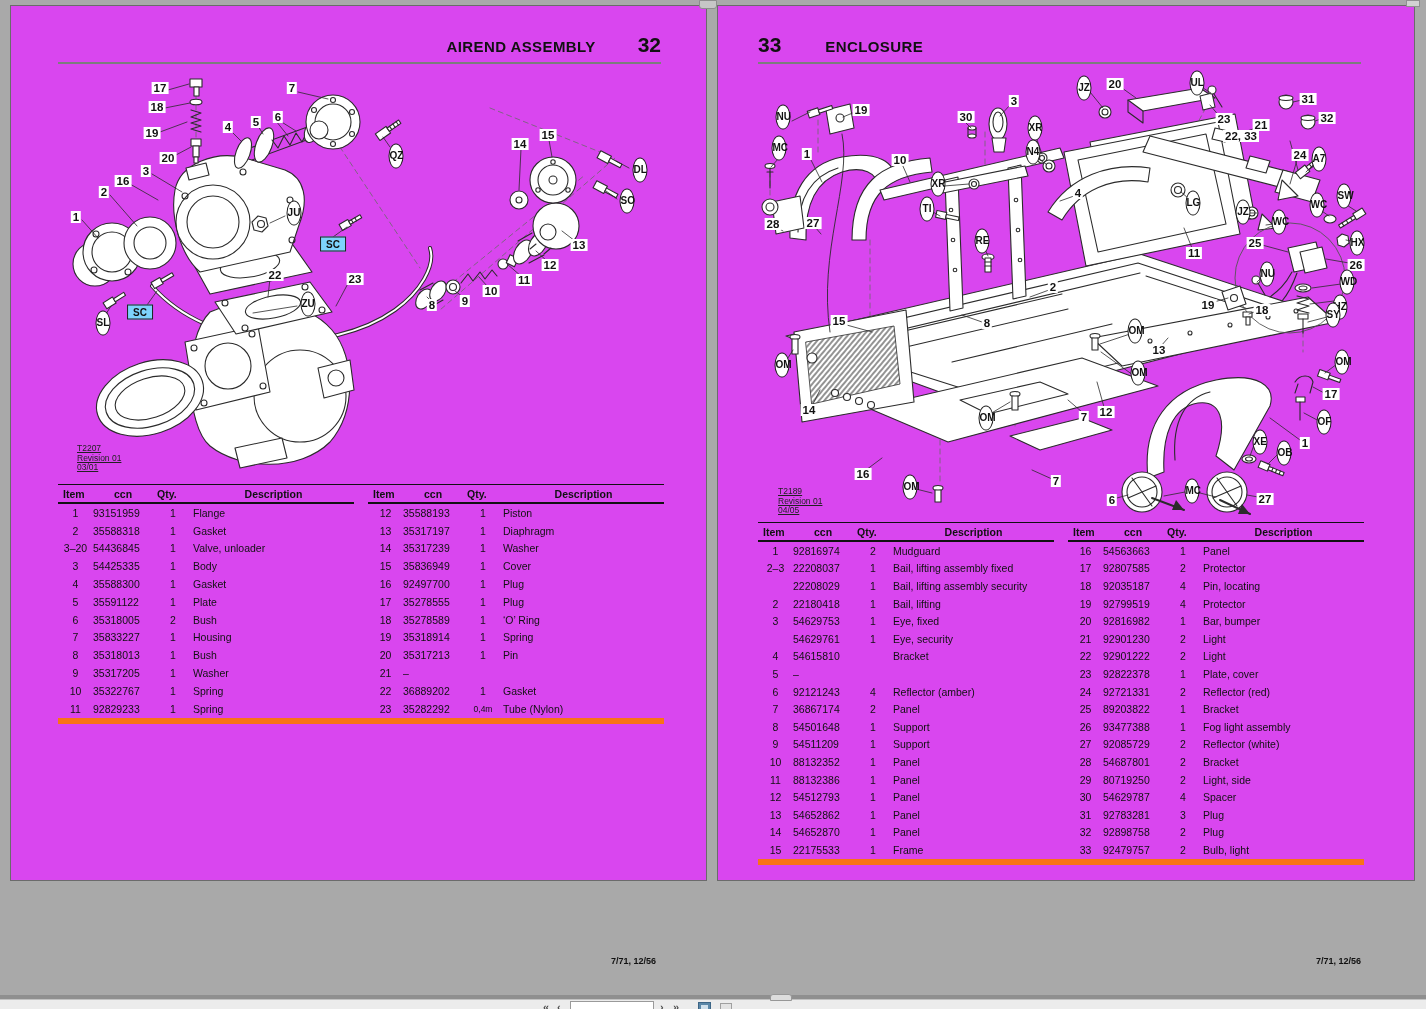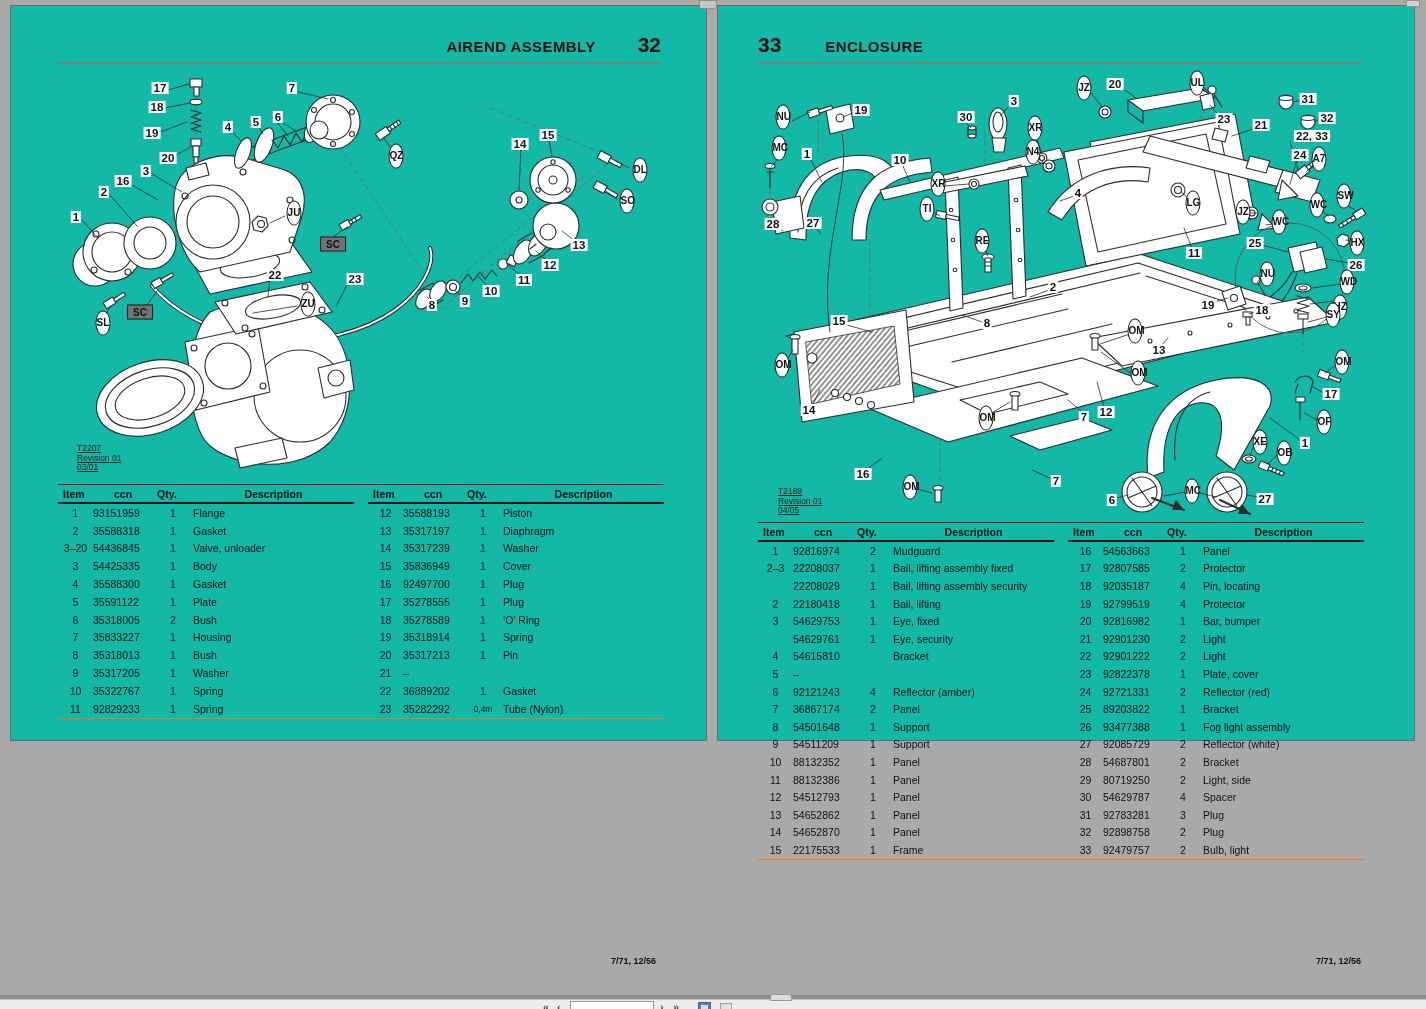--- a/index.html
+++ b/index.html
@@ -1,49 +1,49 @@
 <!DOCTYPE html>
 <html><head>
 <meta charset="utf-8">
 <style>
   html,body{margin:0;padding:0;}
   body{width:1426px;height:1009px;position:relative;overflow:hidden;
        background:#a9a9a9;font-family:"Liberation Sans",sans-serif;color:#111;}
-  .page{position:absolute;top:5px;height:736px;background:#14b8a6;border:1px solid #6b6b6b;box-sizing:border-box;}
+  .page{position:absolute;top:5px;height:876px;background:#d946ef;border:1px solid #6b6b6b;box-sizing:border-box;}
   #page-left{left:10px;width:697px;}
   #page-right{left:717px;width:698px;}
   
   .hdr{position:absolute;top:27px;display:flex;align-items:baseline;}
   .hdr .t{font-weight:bold;font-size:15px;letter-spacing:.4px;}
   .hdr .n{font-weight:bold;font-size:21px;}
   .hdr-rule{position:absolute;height:2px;background:#7d7d7d;}
   
   .figcode{position:absolute;font-size:8.5px;line-height:9.5px;color:#222;text-decoration:underline;}
   
   .pfoot{position:absolute;font-size:9px;font-weight:bold;text-align:right;}
   
-  .ptable{position:absolute;width:606px;border-top:1.5px solid #111;border-bottom:1px solid #f97316;display:flex;gap:14px;}
+  .ptable{position:absolute;width:606px;border-top:1.5px solid #111;border-bottom:6px solid #f97316;display:flex;gap:14px;}
   .ptable table{border-collapse:collapse;table-layout:fixed;width:296px;}
   .ptable th{font-size:10.5px;font-weight:bold;text-align:center;padding:3px 0 2px 0;border-bottom:2px solid #111;}
   .ptable td{font-size:10.5px;padding:0;height:var(--rh);vertical-align:middle;}
   .c-item{width:30px;text-align:center;}
   th.c-item{text-align:left;padding-left:5px;}
   .c-ccn{width:60px;}
   .c-qty{width:36px;text-align:center;}
   th.c-qty{text-align:left;padding-left:4px;}
   .c-desc{width:auto;}
   td.c-qty.small{font-size:8.5px;}
   
   #callouts{position:absolute;left:0;top:0;width:1426px;height:1009px;pointer-events:none;}
   .co-num{position:absolute;transform:translate(-50%,-50%);font-size:11.5px;font-weight:bold;background:#fff;padding:0 2px;white-space:nowrap;}
   .co-bal{position:absolute;transform:translate(-50%,-50%);width:15px;height:25px;box-sizing:border-box;
           border:1.4px solid #1d1d1d;border-radius:50%;background:#fff;font-size:10px;font-weight:bold;
           text-align:center;line-height:22px;white-space:nowrap;}
   .co-box{position:absolute;transform:translate(-50%,-50%);box-sizing:border-box;border:1.4px solid #1d1d1d;
-          background:#737373;font-size:10px;font-weight:bold;padding:1px 5px;}
+          background:#7dd3fc;font-size:10px;font-weight:bold;padding:1px 5px;}
   
   .strip{position:absolute;background:#a9a9a9;}
   #strip-top{left:0;top:0;width:1426px;height:5px;}
   #strip-right{right:0;top:0;width:11px;height:1009px;}
   #sep-tab{position:absolute;left:699px;top:0;width:18px;height:9px;background:#c6c6c6;border:1px solid #8d8d8d;border-radius:0 0 3px 3px;box-sizing:border-box;}
   #scroll-top-btn{position:absolute;left:1406px;top:0;width:14px;height:7px;background:#d2d2d2;border:1px solid #909090;box-sizing:border-box;}
   
   #page-edge-band{position:absolute;left:0;top:995px;width:1426px;height:4px;background:#8f8f8f;}
   #toolbar{position:absolute;left:0;top:999px;width:1426px;height:10px;background:#ececec;border-top:1px solid #c2c2c2;}
   #toolbar-grip{position:absolute;left:770px;top:994px;width:22px;height:7px;background:#dcdcdc;border:1px solid #979797;border-radius:3px 3px 0 0;box-sizing:border-box;}
@@ -970,21 +970,21 @@
     <div class="co-num" style="left: 1014px; top: 101px;">3</div>
     <div class="co-num" style="left: 773px; top: 224px;">28</div>
     <div class="co-num" style="left: 813px; top: 223px;">27</div>
     <div class="co-num" style="left: 1053px; top: 287px;">2</div>
     <div class="co-num" style="left: 1078px; top: 193px;">4</div>
     <div class="co-num" style="left: 1115px; top: 84px;">20</div>
     <div class="co-num" style="left: 1224px; top: 119px;">23</div>
     <div class="co-num" style="left: 1308px; top: 99px;">31</div>
     <div class="co-num" style="left: 1327px; top: 118px;">32</div>
     <div class="co-num" style="left: 1261px; top: 125px;">21</div>
-    <div class="co-num" style="left: 1312px; top: 136px;">22, 33</div>
+    <div class="co-num" style="left: 1241px; top: 136px;">22, 33</div>
     <div class="co-num" style="left: 1300px; top: 155px;">24</div>
     <div class="co-num" style="left: 1194px; top: 253px;">11</div>
     <div class="co-num" style="left: 1255px; top: 243px;">25</div>
     <div class="co-num" style="left: 1356px; top: 265px;">26</div>
     <div class="co-num" style="left: 1208px; top: 305px;">19</div>
     <div class="co-num" style="left: 1262px; top: 310px;">18</div>
     <div class="co-num" style="left: 1159px; top: 350px;">13</div>
     <div class="co-num" style="left: 1106px; top: 412px;">12</div>
     <div class="co-num" style="left: 1084px; top: 417px;">7</div>
     <div class="co-num" style="left: 1331px; top: 394px;">17</div>

